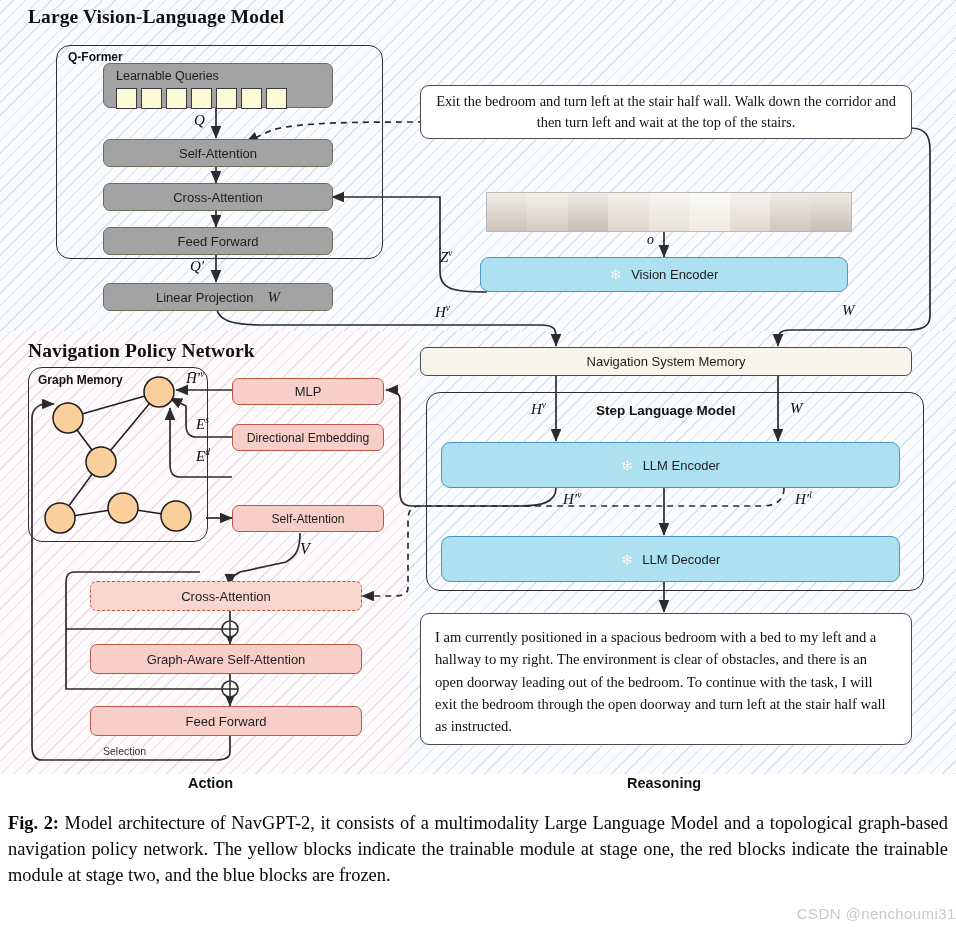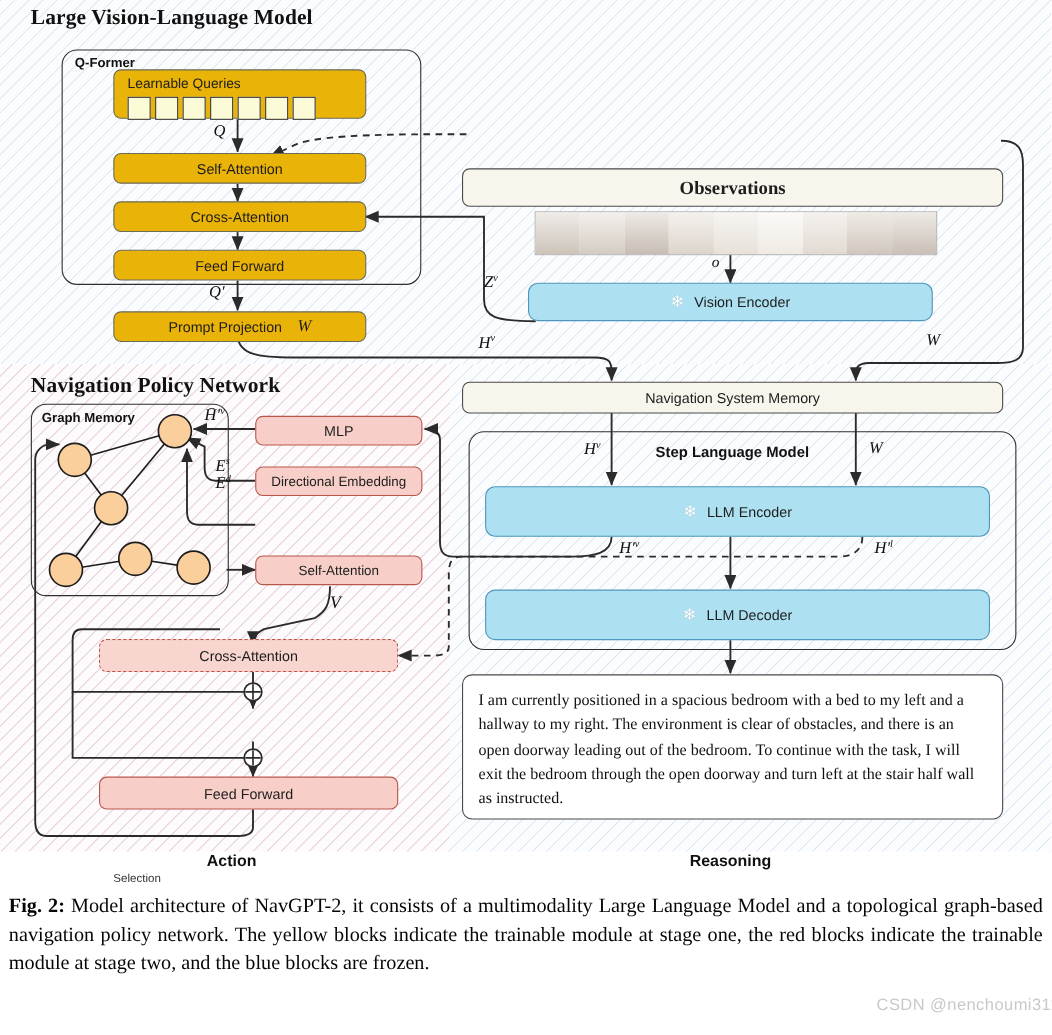--- a/index.html
+++ b/index.html
@@ -35,21 +35,21 @@
   }
 
   
   .box{
     position:absolute;box-sizing:border-box;display:flex;
     align-items:center;justify-content:center;
     font-size:13px;color:#1d1d1d;text-align:center;
     border:1.4px solid #555;border-radius:7px;
     font-family:"Liberation Sans", sans-serif;
   }
-  .yellow{background:#eab308;border-color:#6b6b5a;}
+  .yellow{background:#a3a3a3;border-color:#6b6b5a;}
   .red{background:#f7cfc8;border-color:#b9564a;}
   .red-dashed{background:#f8d5ce;border-color:#c0564a;border-style:dashed;}
   .blue{background:#ade0f0;border-color:#4e96bd;border-radius:9px;}
   .cream{background:#f8f5ec;border-color:#4a4a4a;}
 
   
   .container-box{
     position:absolute;box-sizing:border-box;
     border:1.6px solid #2f2f2f;border-radius:14px;background:transparent;
   }
@@ -104,21 +104,21 @@
     font-family:"Liberation Serif", serif;font-size:18.4px;line-height:1.42;
     color:#060606;text-align:justify;
   }
   .caption b{font-weight:bold;}
   .watermark{
     position:absolute;right:12px;top:905px;color:#c9c9c9;font-size:15px;
     font-family:"Liberation Sans", sans-serif;letter-spacing:.4px;
   }
   .selection-lbl{
     position:absolute;font-size:10.5px;color:#333;
-    font-family:"Liberation Sans", sans-serif;white-space:nowrap;margin-top:48px;
+    font-family:"Liberation Sans", sans-serif;white-space:nowrap;
   }
 </style>
 </head>
 <body>
 
 <div id="root">
 
   <div class="hatch hatch-blue" style="left:0;top:0;width:956px;height:331px;"></div>
   <div class="hatch hatch-pink" style="left:0;top:331px;width:409px;height:443px;"></div>
   <div class="hatch hatch-blue" style="left:409px;top:331px;width:547px;height:443px;"></div>
@@ -209,39 +209,39 @@
       <span class="lq-cell"></span>
       <span class="lq-cell"></span>
     </div>
   </div>
 
   <div class="box yellow" style="left:103px;top:139px;width:230px;height:28px;">Self-Attention</div>
   <div class="box yellow" style="left:103px;top:183px;width:230px;height:28px;">Cross-Attention</div>
   <div class="box yellow" style="left:103px;top:227px;width:230px;height:28px;">Feed Forward</div>
 
   <div class="box yellow" style="left:103px;top:283px;width:230px;height:28px;">
-    <span>Prompt Projection</span>
+    <span>Linear Projection</span>
     <span class="cal" style="margin-left:14px;font-size:15px;">W</span>
   </div>
 
   <div class="math" style="left:194px;top:112px;">Q</div>
   <div class="math" style="left:190px;top:258px;">Q′</div>
   <div class="math" style="left:440px;top:248px;">
     <span class="cal">Z</span><sup>v</sup>
   </div>
   <div class="math" style="left:435px;top:303px;">
     <span class="cal">H</span><sup>v</sup>
   </div>
   <div class="math" style="left:842px;top:302px;">
     <span class="cal">W</span>
   </div>
 
 
-
-  <div class="box cream hdr" style="left:420px;top:153px;width:492px;height:35px;">Observations</div>
+  <div class="serif-box" style="left:420px;top:85px;width:492px;height:54px;">Exit the bedroom and turn left at the stair half wall. Walk down the corridor and then turn left and wait at the top of the stairs.</div>
+
 
   <div class="pano" style="left:486px;top:192px;width:364px;height:38px;">
     <div style="background:linear-gradient(180deg,#efece8,#cdc4b9);"></div>
     <div style="background:linear-gradient(180deg,#f3f0ec,#d4ccc2);"></div>
     <div style="background:linear-gradient(180deg,#eeeae5,#c7bdb3);"></div>
     <div style="background:linear-gradient(180deg,#f4f1ed,#ddd5cb);"></div>
     <div style="background:linear-gradient(180deg,#f7f5f2,#e7e1d9);"></div>
     <div style="background:linear-gradient(180deg,#fbfaf8,#efeae3);"></div>
     <div style="background:linear-gradient(180deg,#f5f2ee,#e1dad2);"></div>
     <div style="background:linear-gradient(180deg,#efebe6,#d0c7bd);"></div>
@@ -309,32 +309,33 @@
       <circle cx="148" cy="149" r="15"></circle>
     </g>
   </svg>
 
   <div class="math" style="left:186px;top:369px;">
     <span class="cal">H̄′</span><sup>v</sup>
   </div>
   <div class="math" style="left:196px;top:415px;">
     <span class="cal">E</span><sup>s</sup>
   </div>
-  <div class="math" style="left:196px;top:431px;">
+  <div class="math" style="left:196px;top:447px;">
     <span class="cal">E</span><sup>d</sup>
   </div>
   <div class="math" style="left:300px;top:540px;font-size:16px;">
     <span class="cal">V</span>
   </div>
 
   <div class="box red" style="left:232px;top:378px;width:152px;height:27px;">MLP</div>
   <div class="box red" style="left:232px;top:424px;width:152px;height:27px;font-size:12.2px;">Directional Embedding</div>
   <div class="box red" style="left:232px;top:505px;width:152px;height:27px;font-size:12.2px;">Self-Attention</div>
 
   <div class="box red-dashed" style="left:90px;top:581px;width:272px;height:30px;">Cross-Attention</div>
+  <div class="box red" style="left:90px;top:644px;width:272px;height:30px;">Graph-Aware Self-Attention</div>
   <div class="box red" style="left:90px;top:706px;width:272px;height:30px;">Feed Forward</div>
 
   <svg style="position:absolute;left:216px;top:615px;width:30px;height:90px;">
     <g stroke="#2b2b2b" stroke-width="1.6" fill="#ffffff">
       <circle cx="14" cy="14" r="8"></circle>
       <circle cx="14" cy="74" r="8"></circle>
     </g>
     <g stroke="#2b2b2b" stroke-width="1.5">
       <line x1="7" y1="14" x2="21" y2="14"></line>
         <line x1="14" y1="7" x2="14" y2="21"></line>

